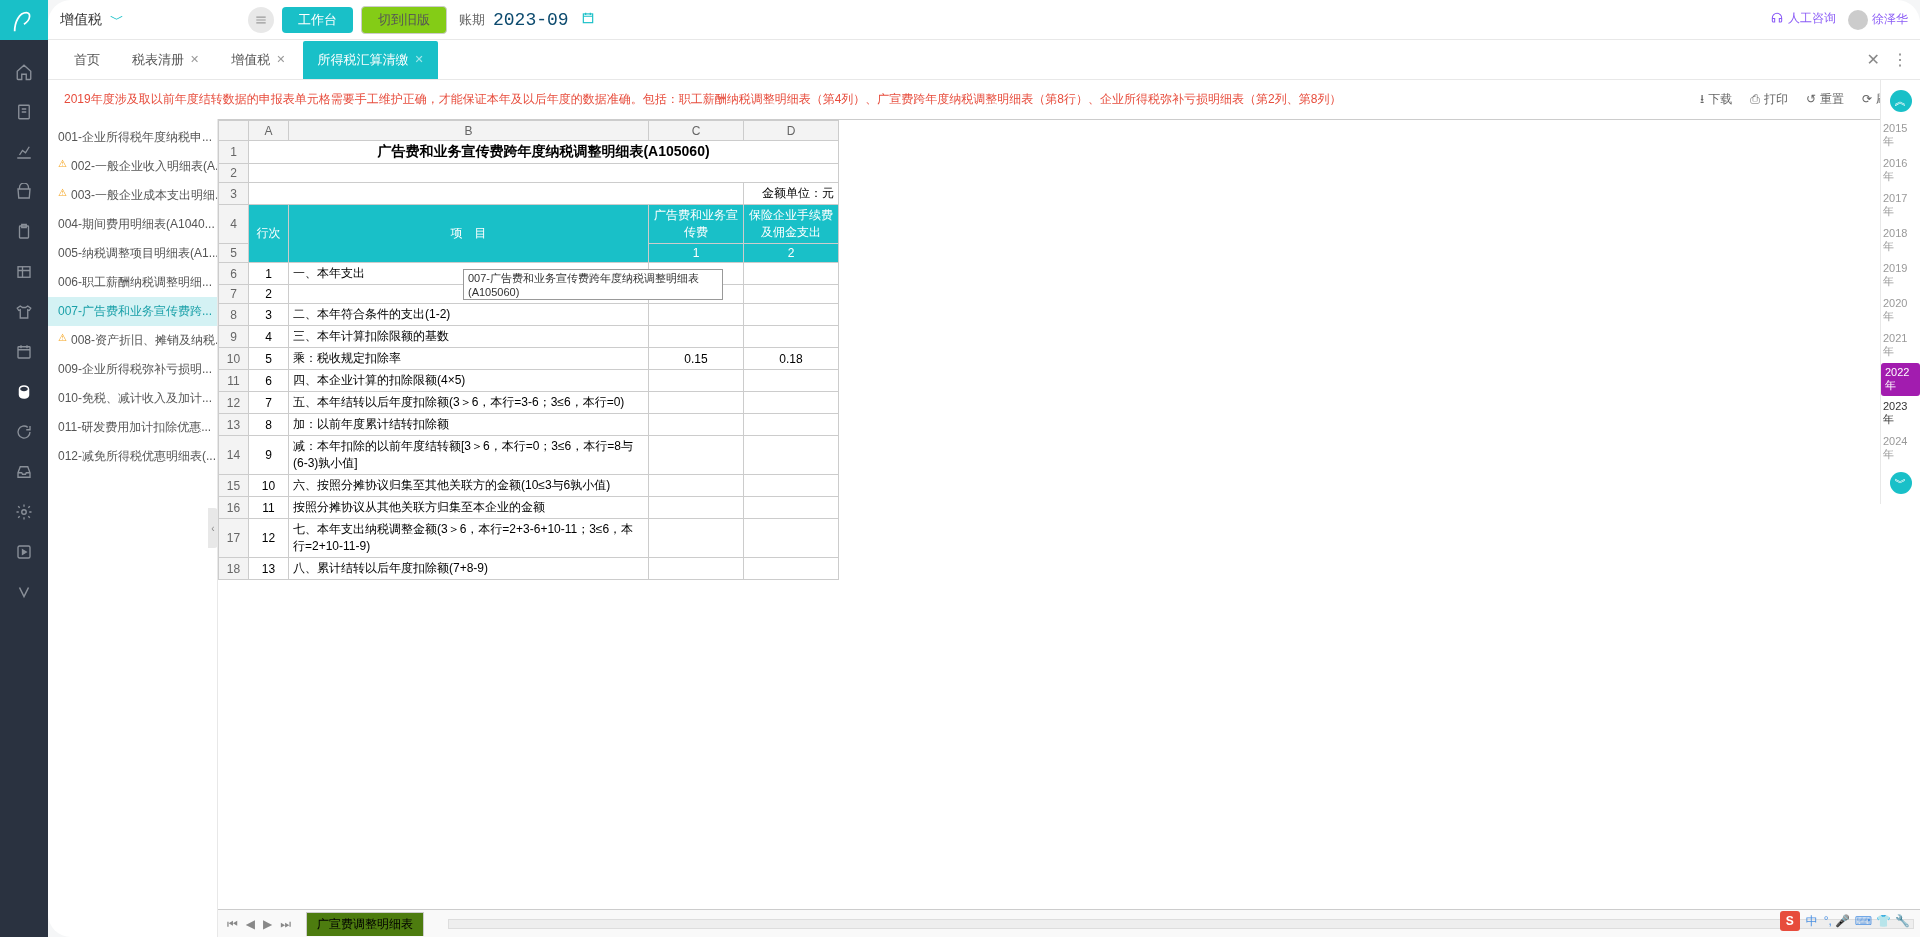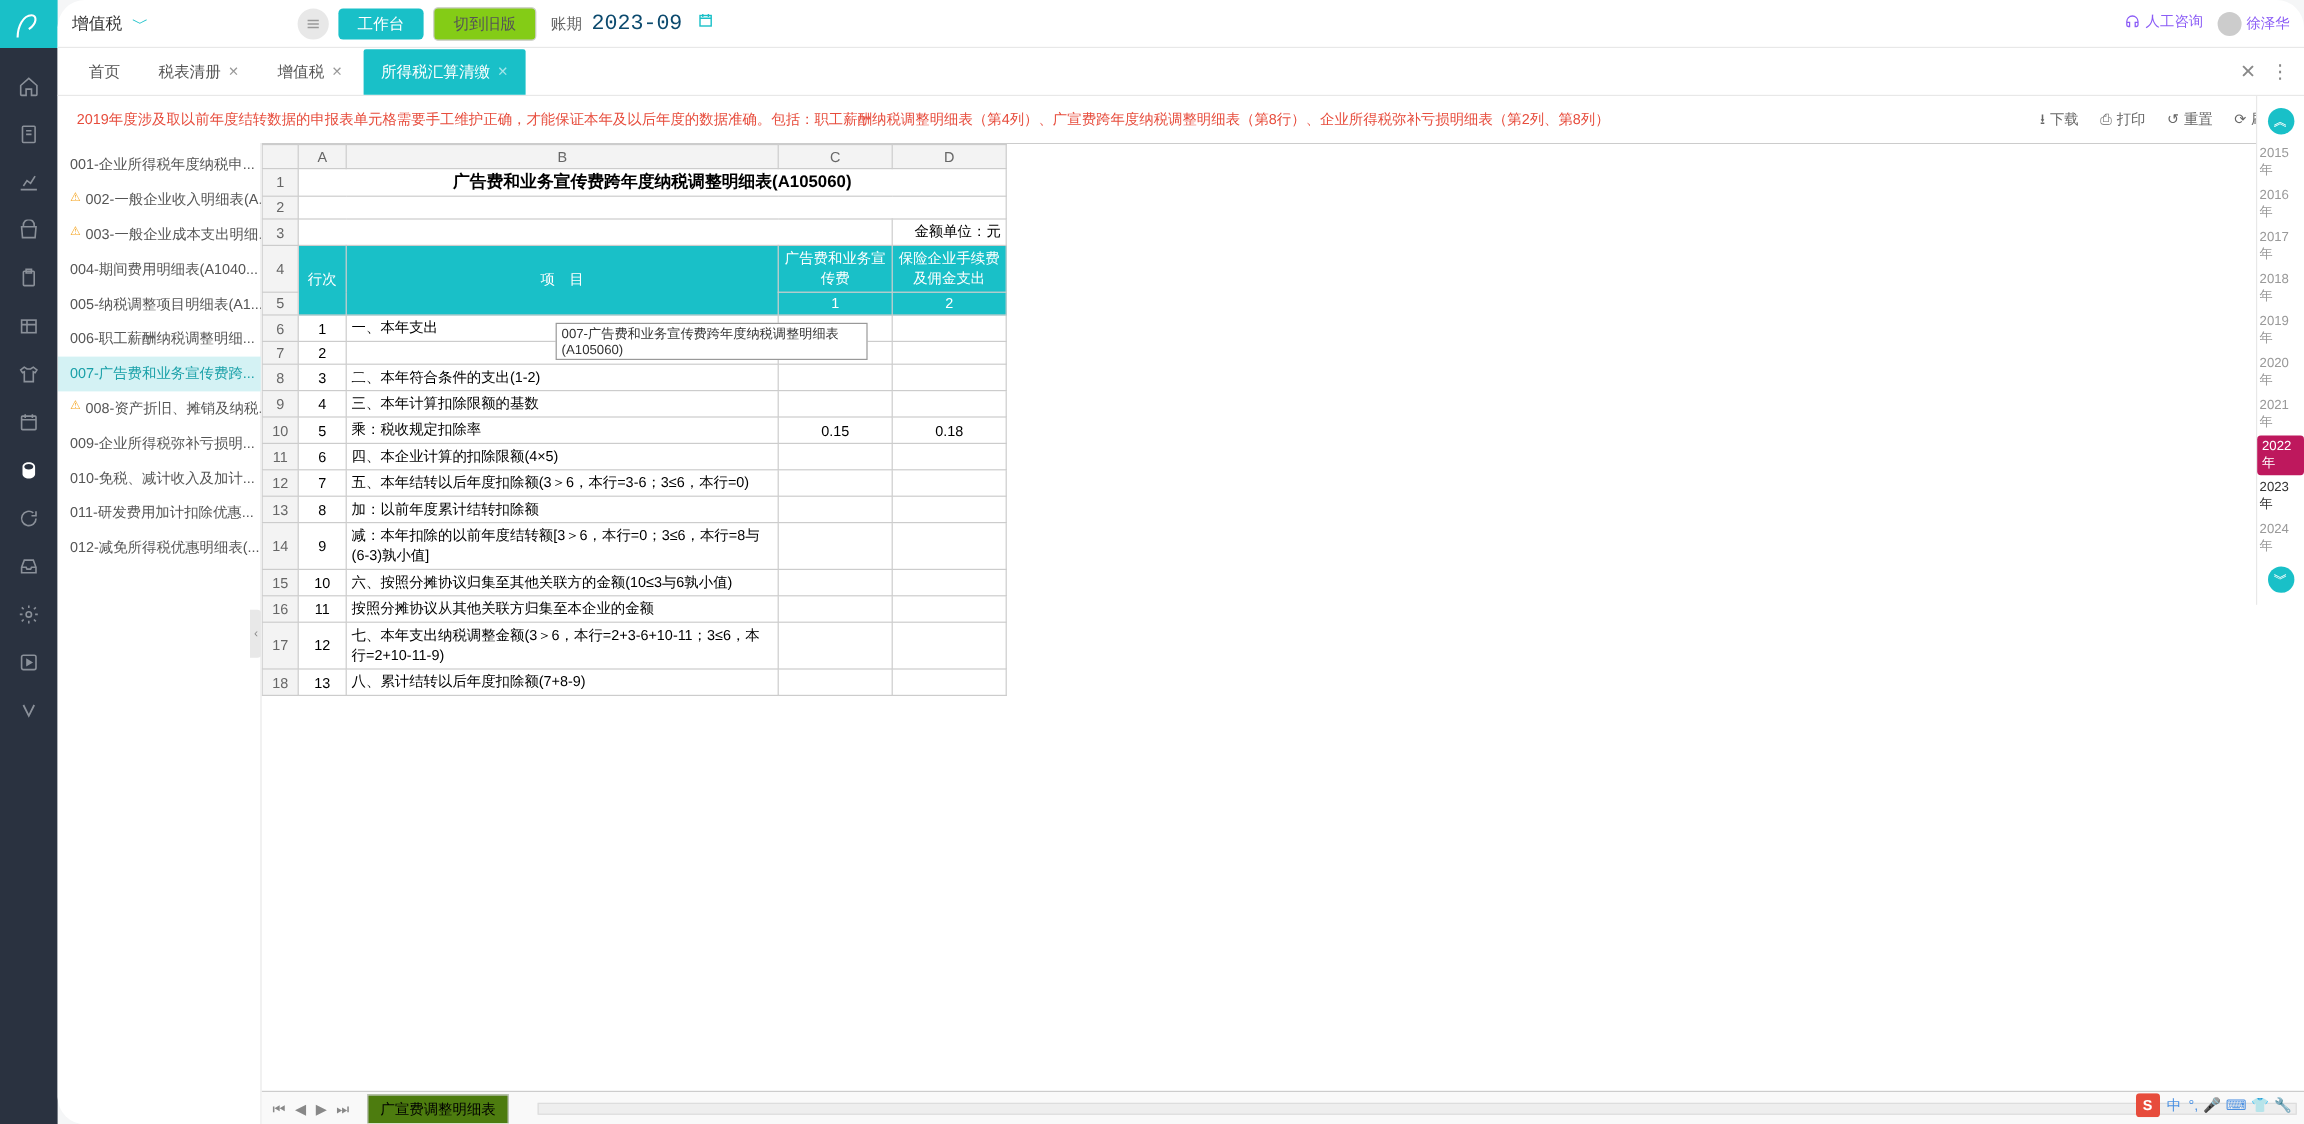--- a/index.html
+++ b/index.html
@@ -56,21 +56,21 @@
 .input-badge { position: absolute; top: 150px; left: 245px; background: #fff; border: 1px solid #999; padding: 1px 4px; font-size: 11px; color: #333; width: 260px; z-index: 20; }
 .sheet-tabs { height: 28px; border-top: 1px solid #ccc; display: flex; align-items: center; padding: 0 6px; gap: 4px; background: #f9f9f9; font-size: 12px; }
 .sheet-tab-nav { display: flex; gap: 2px; color: #888; }
 .sheet-tab-nav span { padding: 0 3px; cursor: pointer; }
 .sheet-tab { padding: 3px 10px; border: 1px solid #ccc; border-bottom: none; background: #4d7c0f; cursor: pointer; margin-left: 8px; }
 .hscroll { flex: 1; margin-left: 20px; height: 12px; display: flex; align-items: center; }
 .hscroll-track { flex:1; height: 10px; background: #eee; border: 1px solid #ddd; position: relative; }
 .year-rail { position: absolute; right: 0; top: 0; width: 40px; background: #fff; border-left: 1px solid #e8e8e8; display: flex; flex-direction: column; align-items: center; padding: 10px 0; gap: 6px; z-index: 30; }
 .year-btn { width: 22px; height: 22px; border-radius: 50%; background: #19C0C8; color: #fff; display: flex; align-items: center; justify-content: center; font-size: 12px; cursor: pointer; }
 .year-item { font-size: 11px; color: #999; padding: 4px 2px; cursor: pointer; }
-.year-item.current { background: #be185d; color: #fff; border-radius: 3px; padding: 3px 4px; }
+.year-item.current { background: #a21caf; color: #fff; border-radius: 3px; padding: 3px 4px; }
 .year-item.next { color: #333; }
 .ime-bar { position: fixed; right: 10px; bottom: 6px; display: flex; align-items: center; gap: 6px; font-size: 12px; }
 .ime-logo { width: 20px; height: 20px; background: #e74c3c; border-radius: 3px; color: #fff; display: flex; align-items: center; justify-content: center; font-weight: bold; }
 .ime-icons { color: #4a90e2; display: flex; gap: 4px; }
 </style>
 </head>
 <body>
 
 <div class="app">
   <div class="left-rail">

